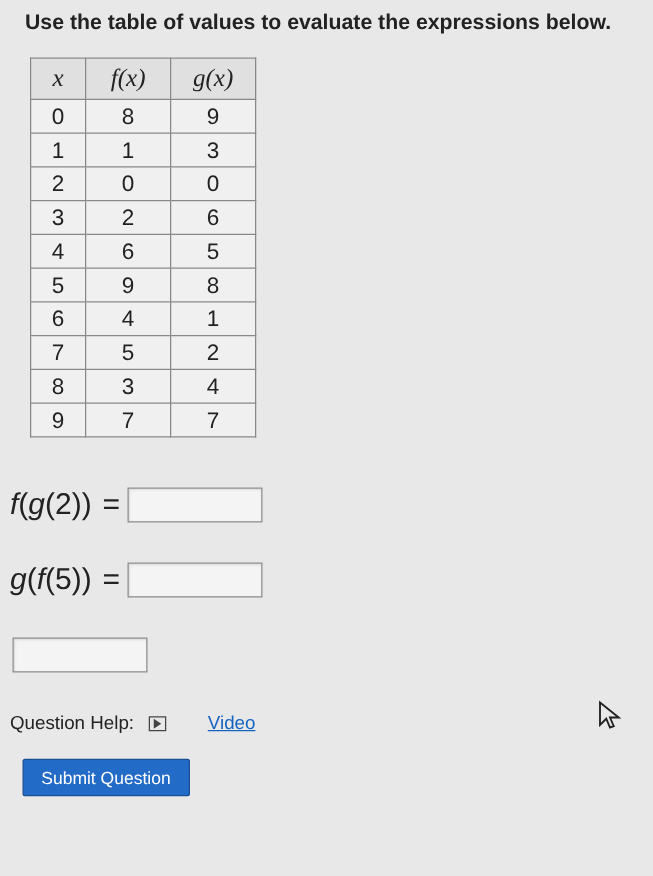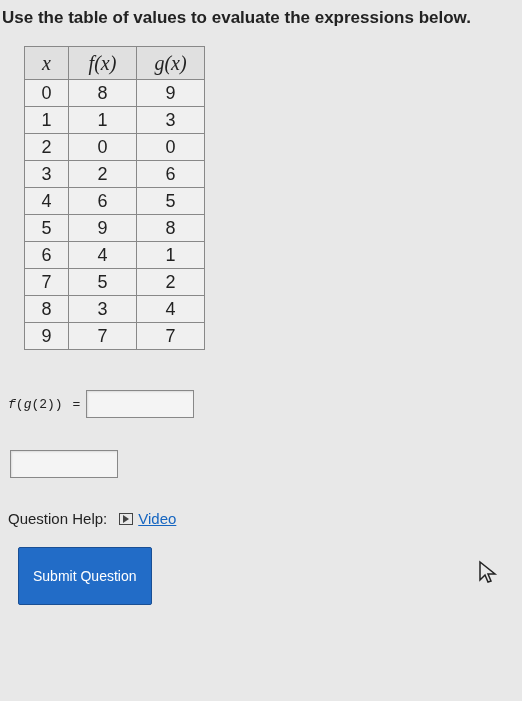--- a/index.html
+++ b/index.html
@@ -15,20 +15,21 @@
       height: 701px;
       padding: 8px 0 0 0;
       color: #222;
       overflow: hidden;
     }
     .instruction {
       font-weight: bold;
       margin-bottom: 18px;
       font-size: 17px;
       padding-left: 2px;
+      margin-left: 18px;
     }
     .table-wrap {
       margin-left: 24px;
       margin-bottom: 40px;
     }
     table {
       border-collapse: collapse;
       background: #f0f0f0;
     }
     td, th {
@@ -53,22 +54,22 @@
     }
     .expressions {
       margin-left: 8px;
     }
     .expr-row {
       margin-bottom: 32px;
       display: flex;
       align-items: center;
     }
     .expr-label {
-      font-family: Liberation Mono, monospace;
-      font-size: 13px;
+      font-family: Liberation Sans, sans-serif;
+      font-size: 24px;
       font-style: italic;
     }
     .expr-label .paren {
       font-style: normal;
     }
     .expr-label .num {
       font-style: normal;
     }
     .expr-label .eq {
       font-style: normal;
@@ -93,40 +94,41 @@
     }
     .help-row .label {
       margin-right: 12px;
     }
     .video-link {
       color: #1565c0;
       text-decoration: underline;
       display: inline-flex;
       align-items: center;
       cursor: pointer;
+      gap: 28px;
     }
     .video-icon {
       display: inline-flex;
       width: 14px;
       height: 12px;
       border: 1px solid #444;
       margin-right: 5px;
       align-items: center;
       justify-content: center;
       color: #444;
     }
     .video-icon svg {
       display: block;
     }
     .submit-btn {
       margin-left: 18px;
       background: #226cc7;
       color: #fff;
       border: 1px solid #1a4f94;
-      padding: 20px 14px;
+      padding: 6px 14px;
       font-size: 14px;
       cursor: pointer;
       border-radius: 2px;
     }
     .cursor-overlay {
       position: absolute;
       left: 478px;
       top: 560px;
       pointer-events: none;
     }
@@ -198,20 +200,24 @@
           <td>7</td>
           <td>7</td>
         </tr>
       </tbody>
   </table>
 </div>
 
 <div class="expressions" id="expressions">
     <div class="expr-row">
       <span class="expr-label">f<span class="paren">(</span>g<span class="paren">(</span><span class="num">2</span><span class="paren">))</span><span class="eq"> =</span></span>
+      <input type="text" class="ans-input" style="">
+    </div>
+    <div class="expr-row">
+      <span class="expr-label">g<span class="paren">(</span>f<span class="paren">(</span><span class="num">5</span><span class="paren">))</span><span class="eq"> =</span></span>
       <input type="text" class="ans-input" style="">
     </div>
     <div class="expr-row">
       <input type="text" class="ans-input" style="">
     </div>
   </div>
 
 <div class="help-row">
   <span class="label">Question Help:</span>
   <span class="video-link">

